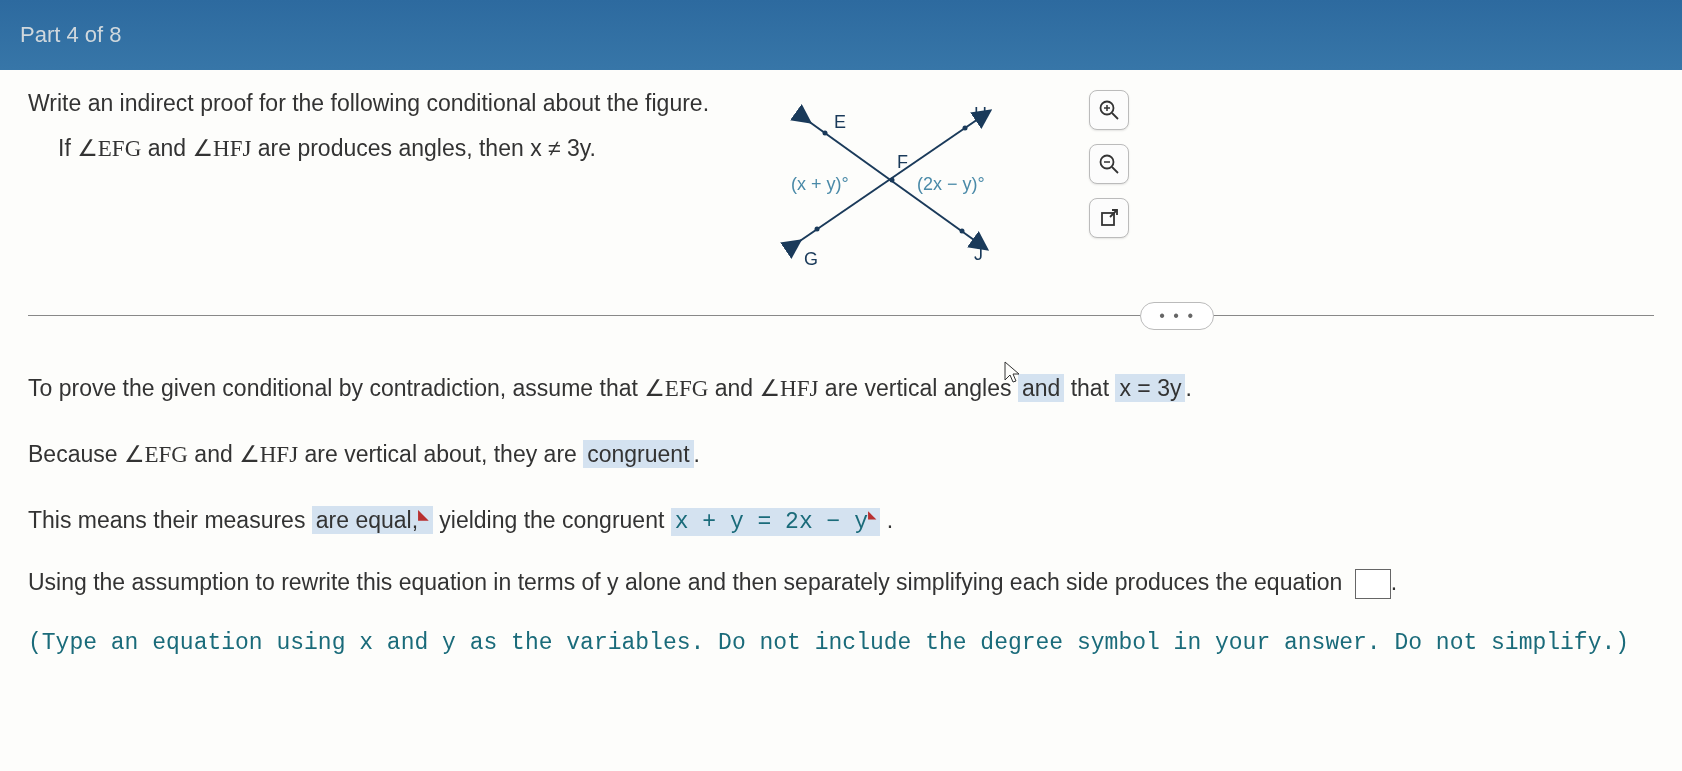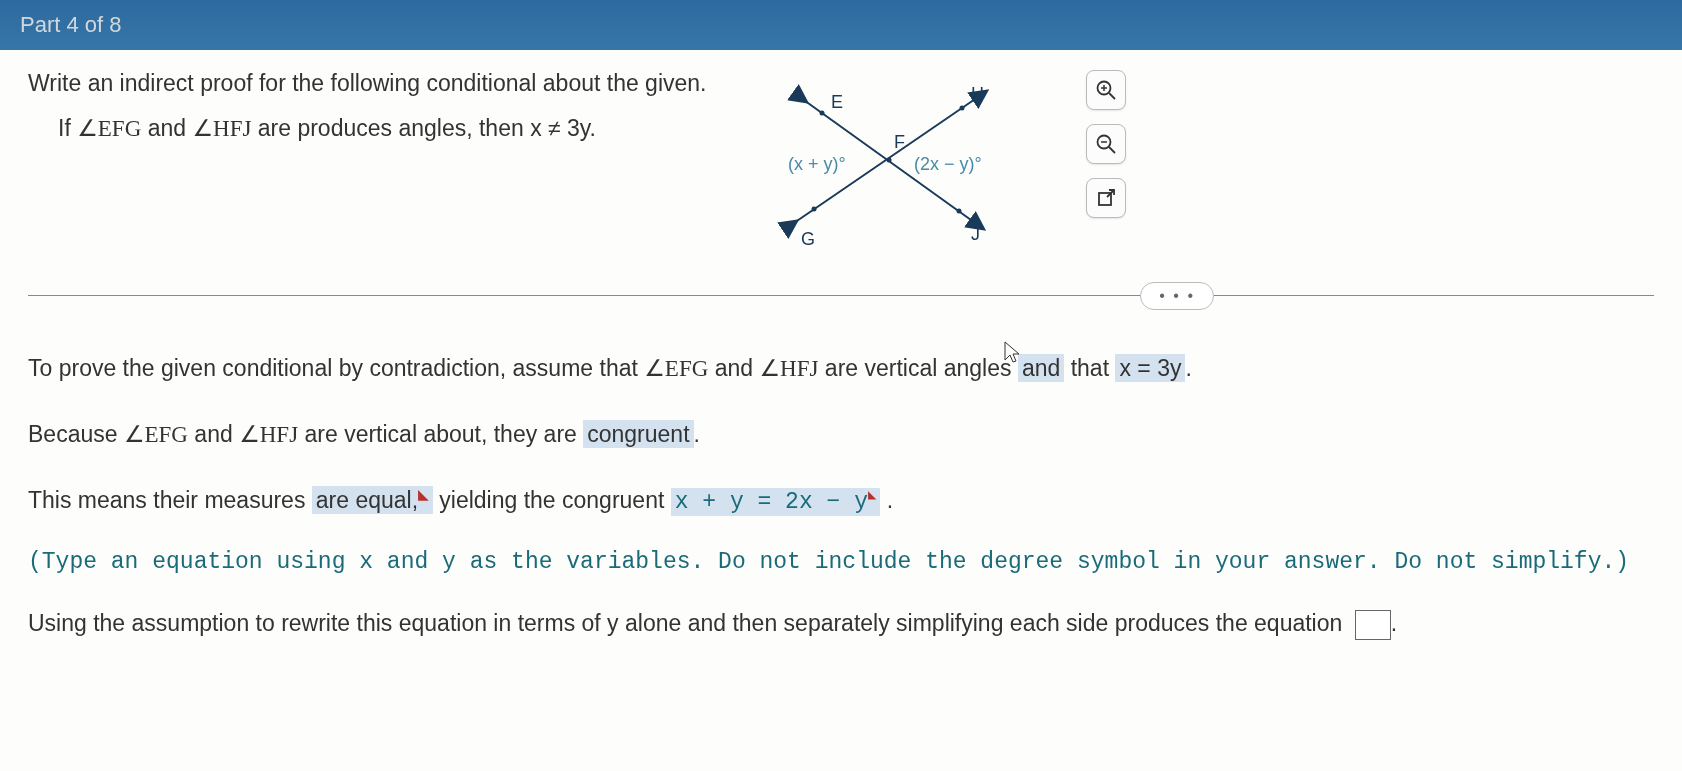--- a/index.html
+++ b/index.html
@@ -12,21 +12,21 @@
       background: #fdfdfb;
       width: 1682px;
       height: 771px;
       overflow: hidden;
     }
     .header-bar {
       background: linear-gradient(to bottom, #2d6a9f, #3776a8);
       color: #d0d8dd;
       padding: 14px 20px;
       font-size: 22px;
-      height: 50px;
+      height: 70px;
       display: flex;
       align-items: center;
     }
     .content {
       padding: 20px 28px;
     }
     .question-row {
       display: flex;
       align-items: flex-start;
       gap: 40px;
@@ -138,21 +138,21 @@
 <body>
 
 <div class="header-bar">
   <span>Part 4 of 8</span>
 </div>
 
 <div class="content">
 
   <div class="question-row">
     <div class="question-text">
-      <p class="intro-line">Write an indirect proof for the following conditional about the given.</p>
+      <p class="intro-line">Write an indirect proof for the following conditional about the figure.</p>
       <p class="conditional-line">
         <span>If </span><span class="angle-sym">∠EFG</span><span> and </span><span class="angle-sym">∠HFJ</span><span> are produces angles, then x ≠ 3y.</span>
       </p>
     </div>
 
     <div class="figure-area">
       <svg width="280" height="190" viewBox="0 0 280 190">
         <defs>
           <marker id="arr" markerWidth="10" markerHeight="10" refX="5" refY="5" orient="auto">
             <path d="M0,0 L10,5 L0,10 z" fill="#1a3a5a"></path>
@@ -216,22 +216,22 @@
     </p>
 
     <p class="proof-line">
       <span>Because </span><span class="angle-sym">∠EFG</span><span> and </span><span class="angle-sym">∠HFJ</span><span> are vertical about, they are  </span><span class="highlight">congruent</span><span>.</span>
     </p>
 
     <p class="proof-line" style="margin-bottom:6px;">
       <span>This means their measures   </span><span class="highlight"><span>are equal,</span><span class="red-marker">◣</span></span><span>   yielding the congruent  </span><span class="highlight teal-text"><span>x + y = 2x − y</span><span class="red-marker">◣</span></span><span> .</span>
     </p>
 
-    <p class="proof-line teal-text" style="margin-bottom:18px;">(Type an equation using x and y as the variables. Do not include the degree symbol in your answer. Do not simplify.)</p>
-
     <p class="proof-line" style="margin-bottom:0;">
       <span>Using the assumption to rewrite this equation in terms of y alone and then separately simplifying each side produces the equation</span>
       <span class="input-box"></span><span>.</span>
     </p>
 
+    <p class="proof-line teal-text" style="margin-bottom:18px;">(Type an equation using x and y as the variables. Do not include the degree symbol in your answer. Do not simplify.)</p>
+
   </div>
 
 </div>
 
 </body></html>

